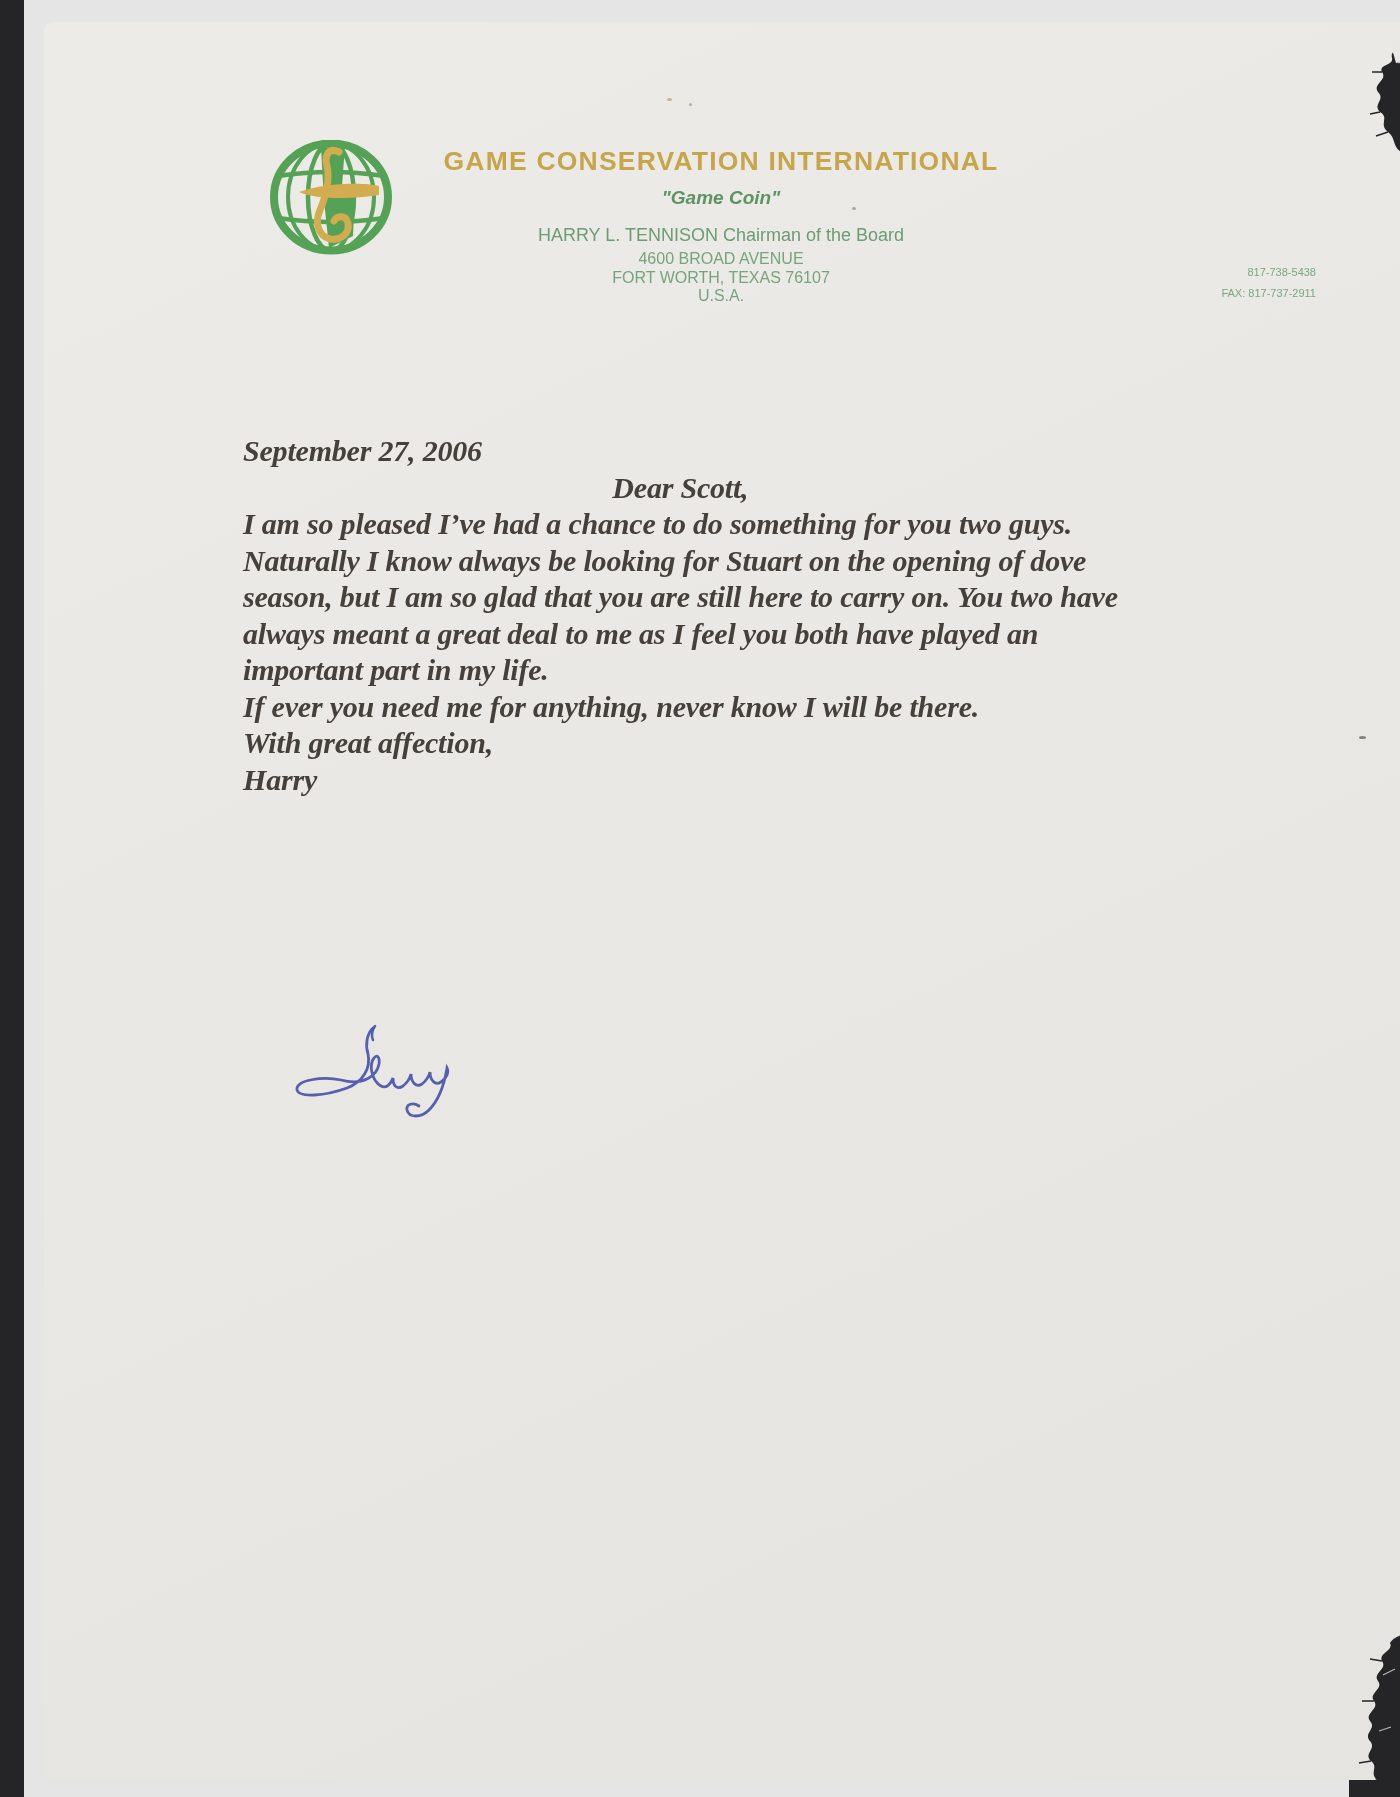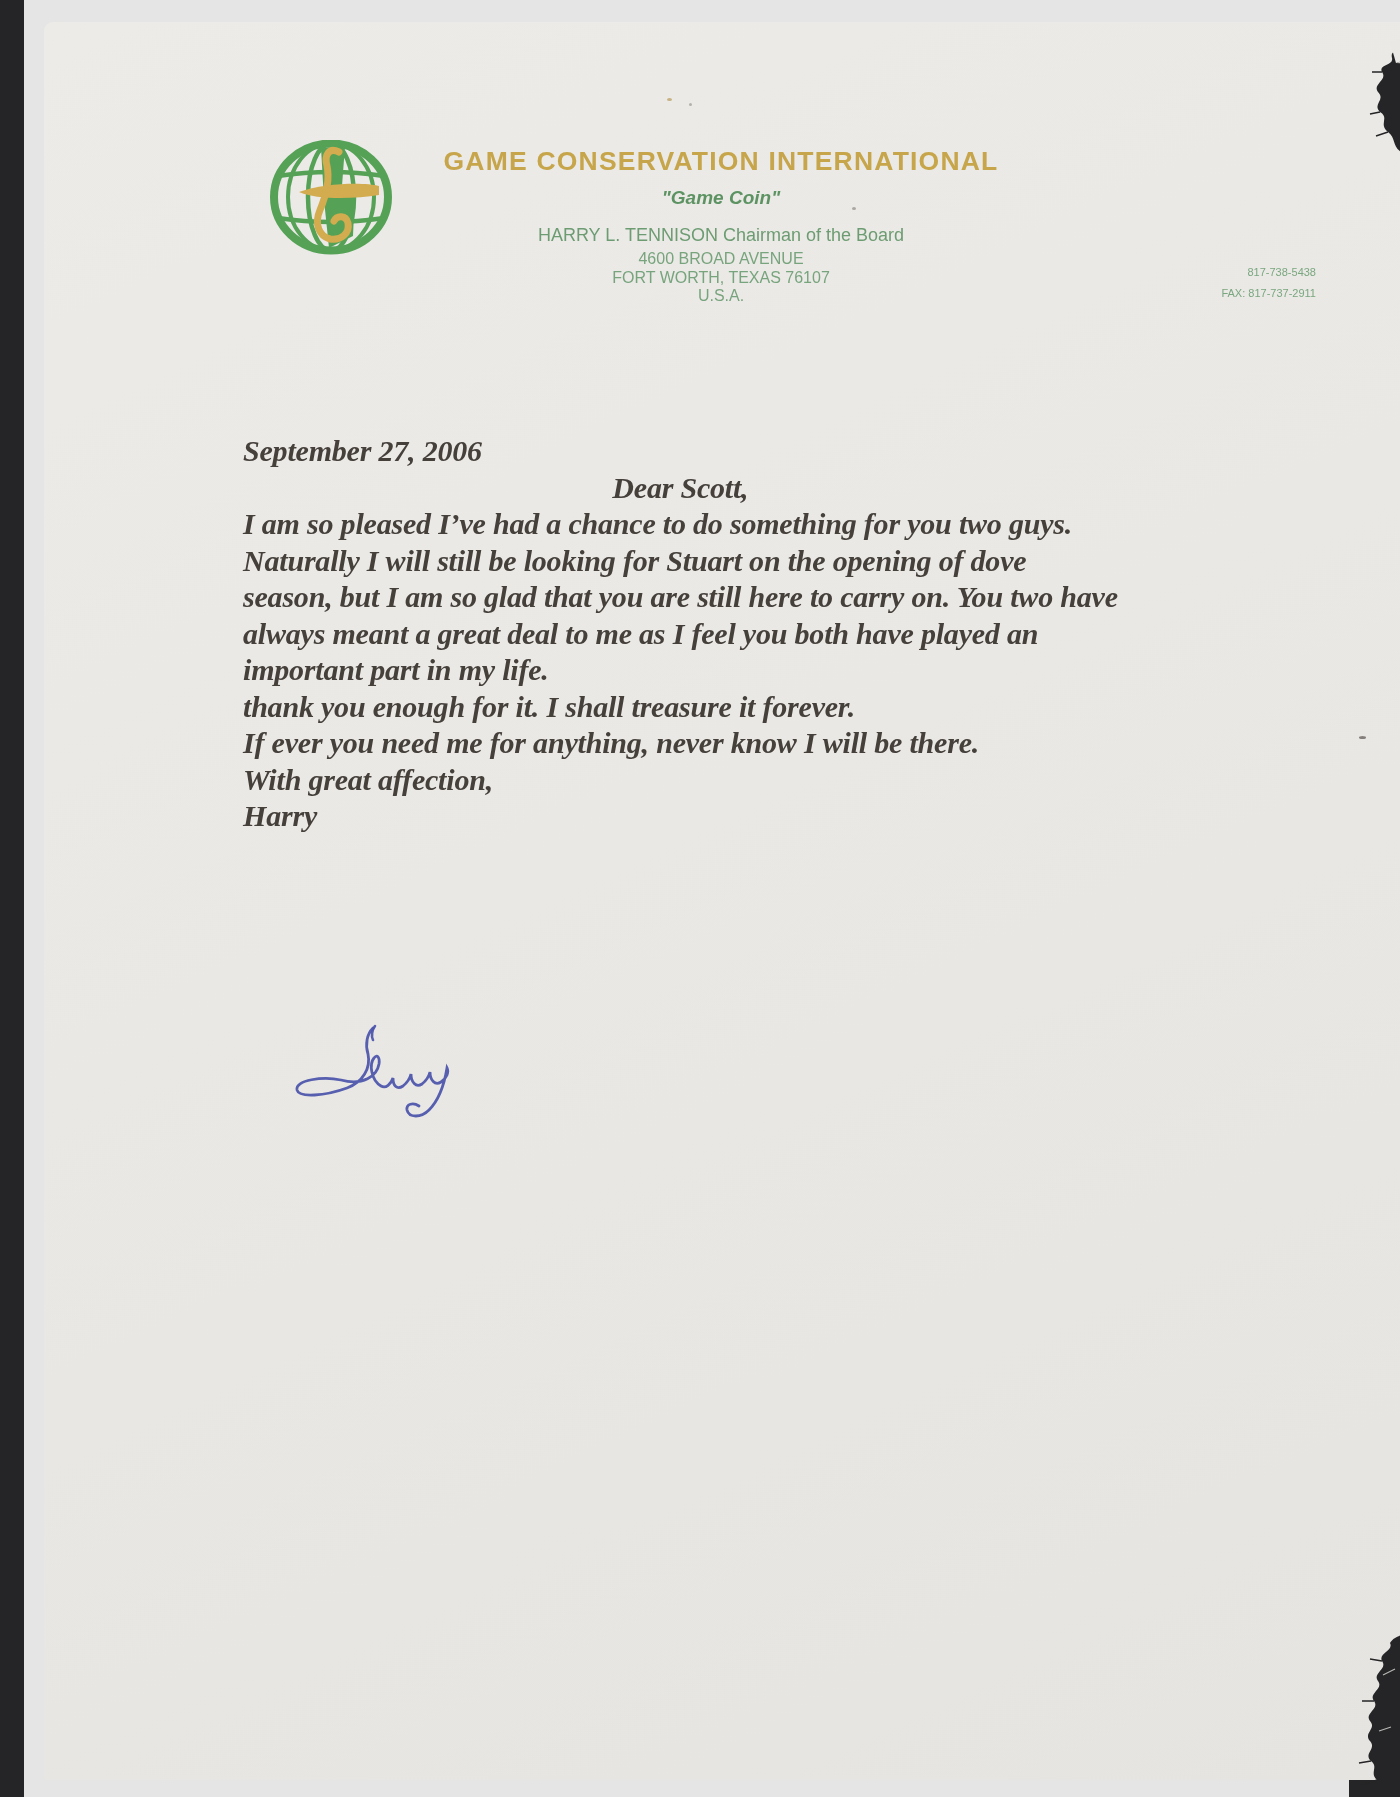--- a/index.html
+++ b/index.html
@@ -77,28 +77,27 @@
         <div>FAX: 817-737-2911</div>
       </div>
     </div>
 
     <div id="body-text">
       <p class="date-line">September 27, 2006</p>
       <p class="salutation">Dear Scott,</p>
 
       <p class="para-1">
         <span style="display:block">I am so pleased I’ve had a chance to do something for you two guys.</span>
-        <span style="display:block">Naturally I will still be looking for Stuart on the opening of dove</span>
+        <span style="display:block">Naturally I know always be looking for Stuart on the opening of dove</span>
         <span style="display:block">season, but I am so glad that you are still here to carry on. You two have</span>
         <span style="display:block">always meant a great deal to me as I feel you both have played an</span>
         <span style="display:block">important part in my life.</span>
       </p>
 
       <p class="para-2">
-        <span style="display:block">thank you enough for it. I shall treasure it forever.</span>
       </p>
 
       <p class="para-3">
         <span style="display:block">If ever you need me for anything, never know I will be there.</span>
       </p>
 
       <p class="closing">With great affection,</p>
       <p>Harry</p>
     </div>
 

